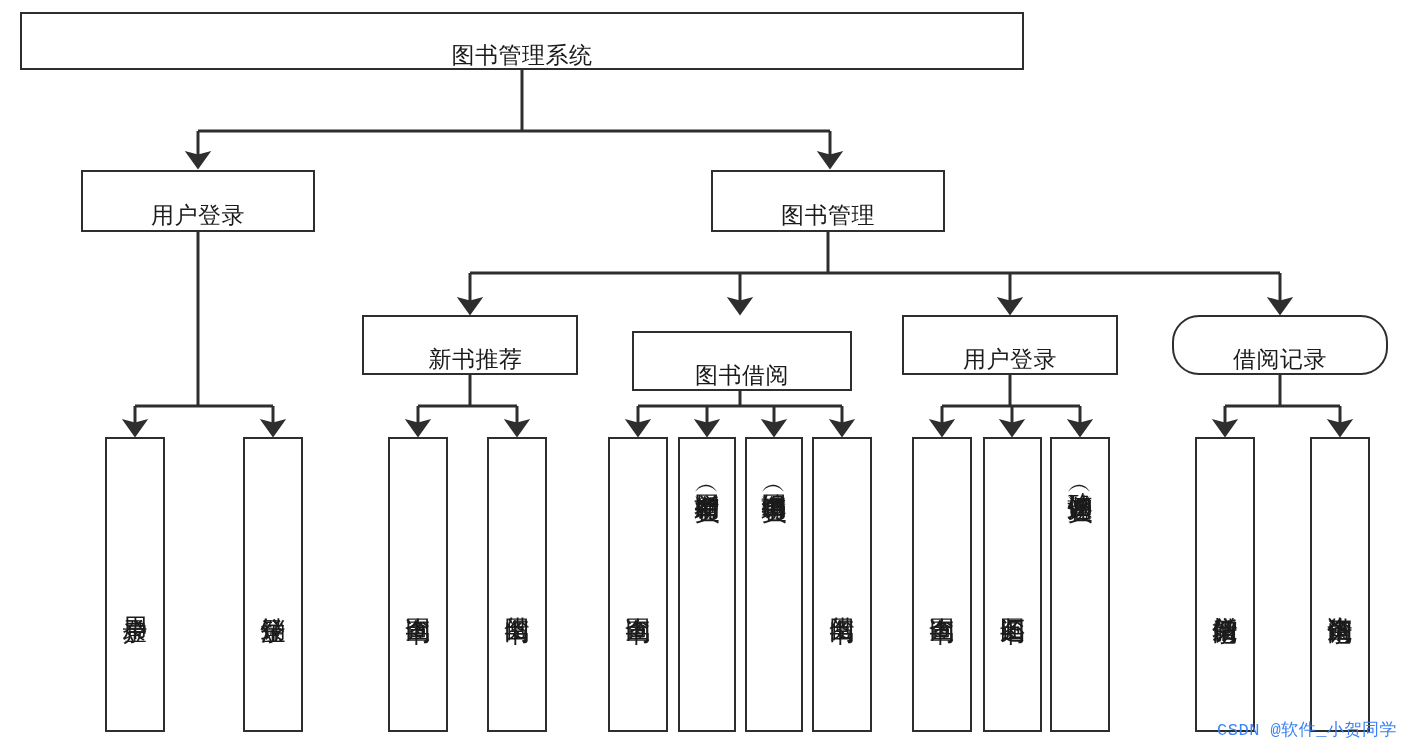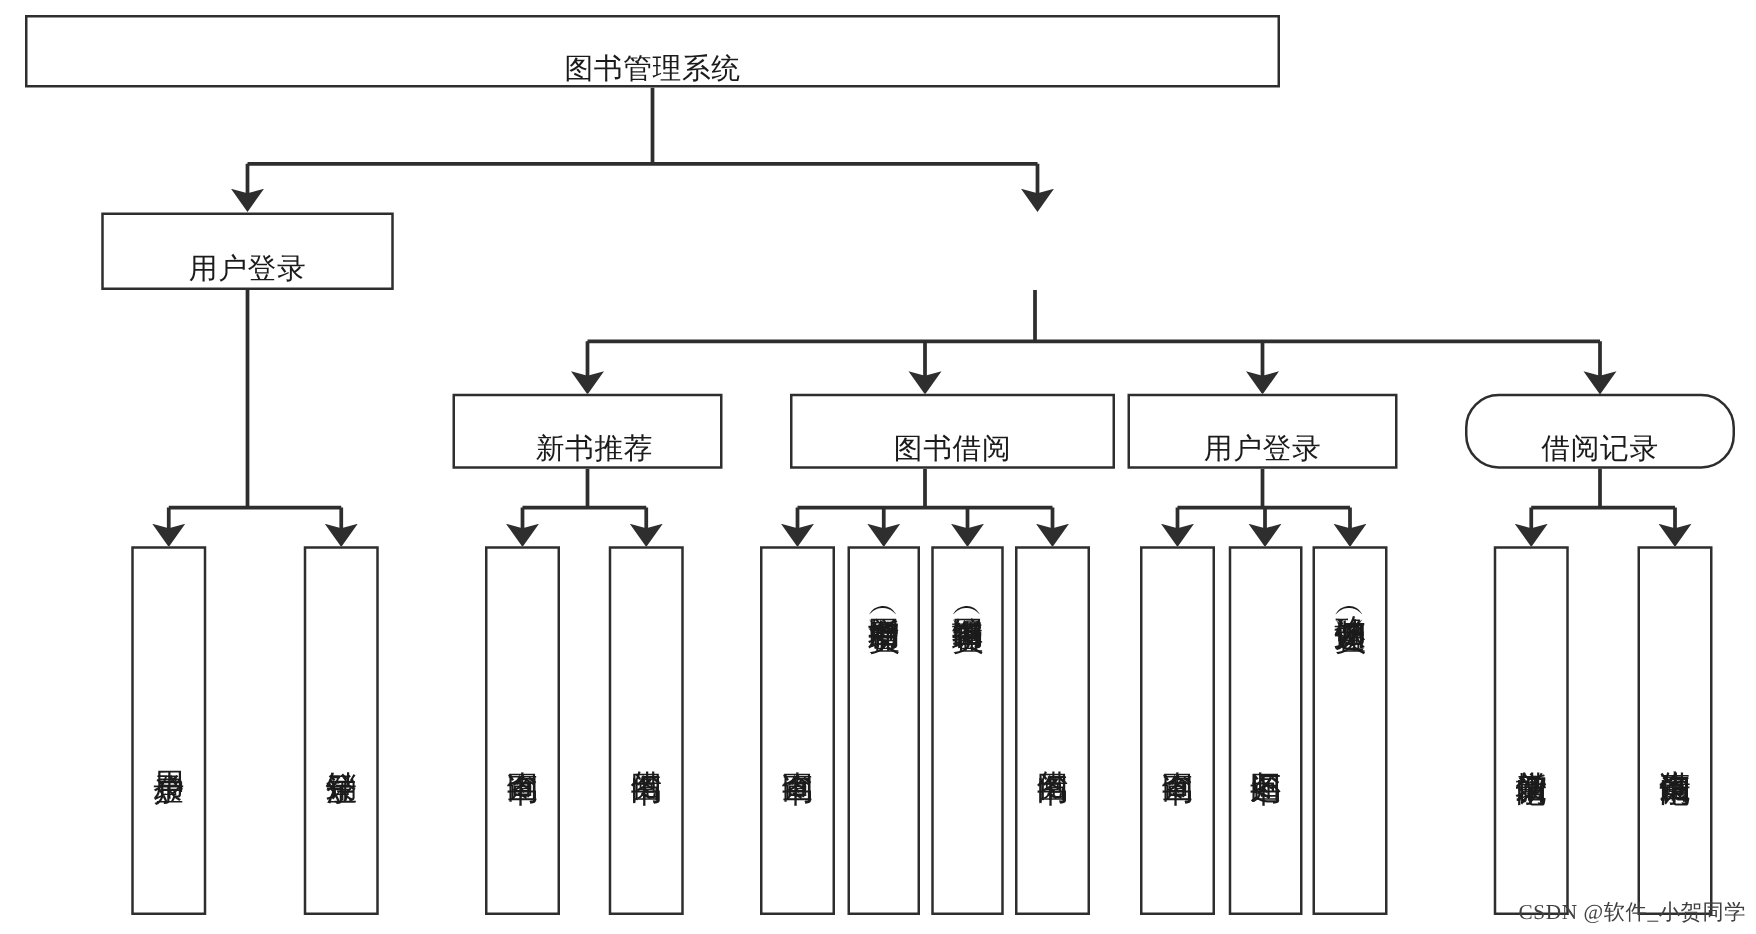--- a/index.html
+++ b/index.html
@@ -61,24 +61,24 @@
   }
   .node.vertical.centered {
     align-items: center;
     padding-top: 0;
   }
   #watermark {
     position: absolute;
     right: 8px;
     bottom: 6px;
     font-size: 17px;
-    color: #404040;
+    color: #3b82f6;
     letter-spacing: 0.5px;
     white-space: nowrap;
-    font-family: Liberation Serif, serif;
+    font-family: Liberation Mono, monospace;
   }
 </style>
 </head>
 <body>
 
 <div id="canvas">
 
   <svg class="edges" viewBox="0 0 1405 747">
     <defs>
       <marker id="arrow" markerWidth="10" markerHeight="10" refX="3" refY="5" orient="auto" markerUnits="strokeWidth">
@@ -130,25 +130,28 @@
     </g>
   </svg>
 
   <div class="node horizontal" id="node-root" style="left: 20px; top: 12px; width: 1004px; height: 58px;">
     <span class="label">图书管理系统</span>
   </div>
 
   <div class="node horizontal" id="node-l2-0" style="left: 81px; top: 170px; width: 234px; height: 62px;">
     <span class="label">用户登录</span>
   </div>
+  <div class="node horizontal" id="node-l2-1" style="left: 711px; top: 170px; width: 234px; height: 62px;">
+    <span class="label">图书管理</span>
+  </div>
 
   <div class="node horizontal" id="node-l3-0" style="left: 362px; top: 315px; width: 216px; height: 60px; padding-left: 11px;">
     <span class="label">新书推荐</span>
   </div>
-  <div class="node horizontal" id="node-l3-1" style="left: 632px; top: 315px; width: 260px; height: 60px;">
+  <div class="node horizontal" id="node-l3-1" style="left: 632px; top: 331px; width: 220px; height: 60px;">
     <span class="label">图书借阅</span>
   </div>
   <div class="node horizontal" id="node-l3-2" style="left: 902px; top: 315px; width: 216px; height: 60px;">
     <span class="label">用户登录</span>
   </div>
   <div class="node horizontal" id="node-l3-3" style="left: 1172px; top: 315px; width: 216px; height: 60px; border-radius: 27px;">
     <span class="label">借阅记录</span>
   </div>
 
   <div class="node vertical centered" id="node-leaf-0" style="left: 105px; top: 437px; width: 60px; height: 295px;">

